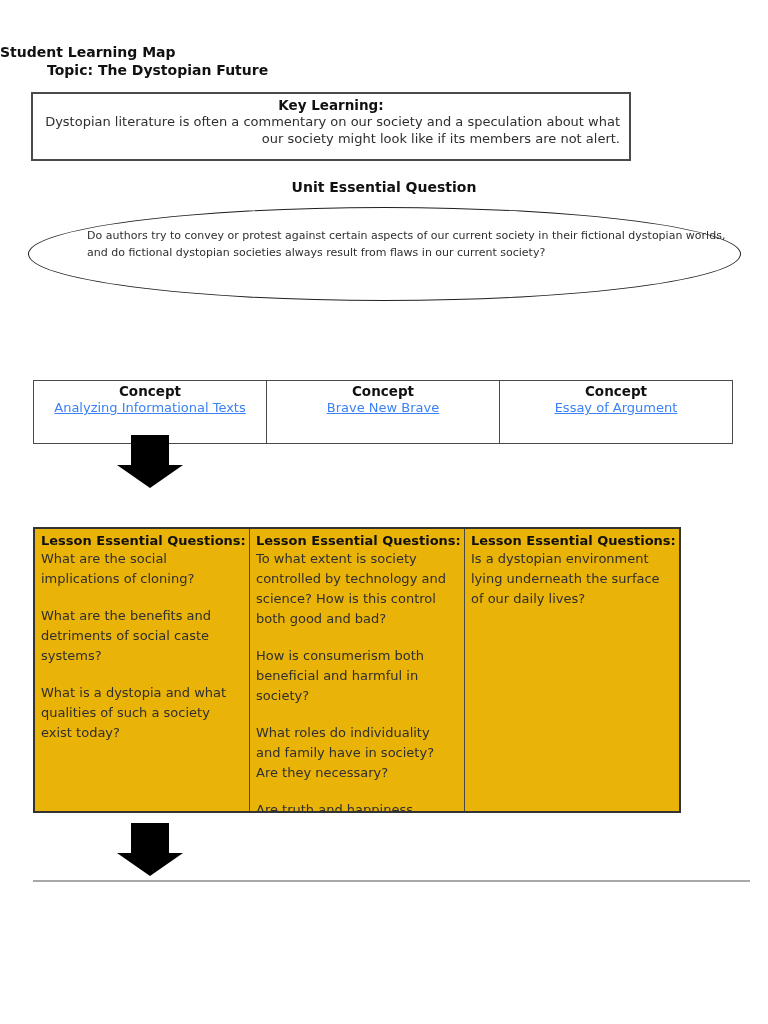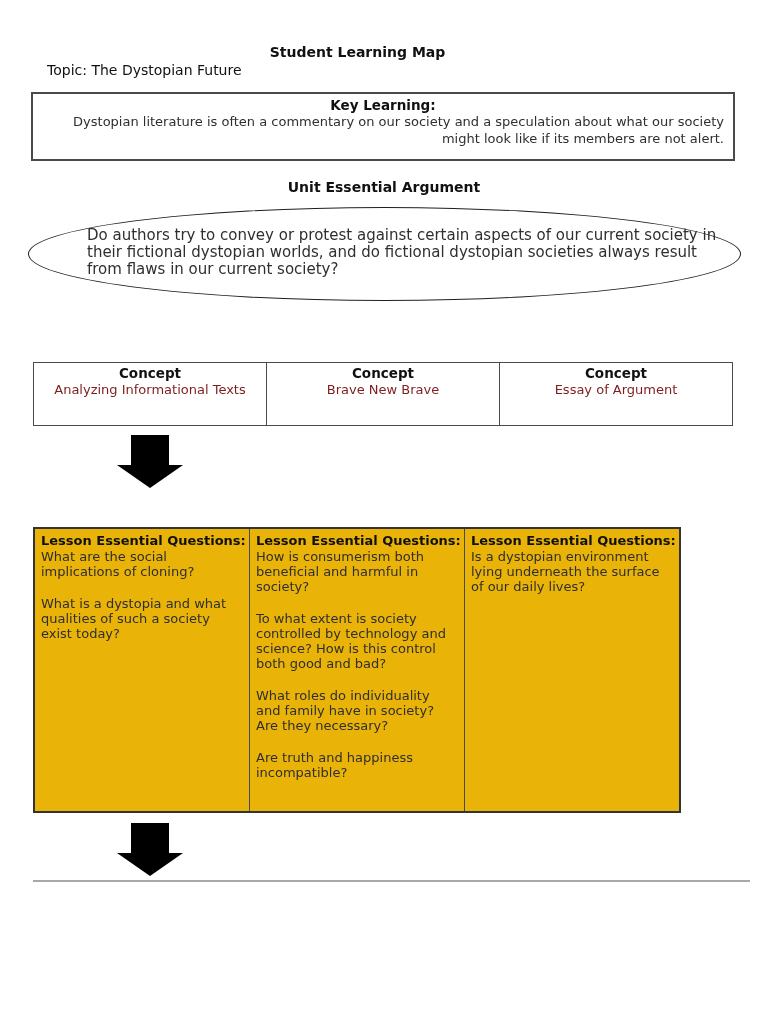--- a/index.html
+++ b/index.html
@@ -9,31 +9,31 @@
     width: 768px;
     height: 1024px;
     background: #ffffff;
     font-family: "DejaVu Sans", "Liberation Sans", sans-serif;
     color: #2f2f2f;
     overflow: hidden;
   }
   .doc-title {
     position: absolute;
     top: 44px; left: 0; width: 715px;
-    text-align: center;
+    text-align: left;
     font-size: 14px; font-weight: bold; color: #111;
   }
   .topic-line {
     position: absolute;
     top: 62px; left: 47px;
-    font-size: 14px; font-weight: normal; color: #111;
+    font-size: 14px; font-weight: bold; color: #111;
   }
   .key-box {
     position: absolute;
-    left: 31px; top: 92px; width: 704px; height: 69px;
+    left: 31px; top: 92px; width: 600px; height: 69px;
     border: 2px solid #4a4a4a;
     background: #fff;
   }
   .key-box .kb-heading {
     margin-top: 3px;
     text-align: center;
     font-size: 13.5px; font-weight: bold; color: #111;
     line-height: 17px;
   }
   .key-box .kb-body {
@@ -49,38 +49,38 @@
   .ellipse {
     position: absolute;
     left: 28px; top: 207px; width: 713px; height: 94px;
     border: 1.5px solid #1f1f1f;
     border-radius: 50%;
     background: #fff;
   }
   .ellipse-text {
     position: absolute;
     left: 87px; top: 227px; width: 648px;
-    font-size: 15px; line-height: 17px; color: #2f2f2f;
+    font-size: 11px; line-height: 17px; color: #2f2f2f;
   }
   .concept-table {
     position: absolute;
-    left: 33px; top: 362px; width: 700px; height: 64px;
+    left: 33px; top: 380px; width: 700px; height: 64px;
     display: flex;
     border: 1px solid #4a4a4a;
     background: #fff;
   }
   .concept-cell {
     flex: 1;
     border-left: 1px solid #4a4a4a;
     text-align: center;
     padding-top: 2px;
   }
   .concept-cell:first-child { border-left: none; }
   .concept-cell .c-heading { font-size: 13.5px; font-weight: bold; color: #111; line-height: 17px; }
-  .concept-cell .c-value   { font-size: 13px; color: #7f1d1d; line-height: 16px; }
+  .concept-cell .c-value   { font-size: 13px; color: #3b82f6; line-height: 16px; text-decoration: underline; }
   .arrow { position: absolute; width: 66px; height: 53px; }
   .arrow-1 { left: 117px; top: 435px; }
   .arrow-2 { left: 117px; top: 823px; }
   .lesson-table {
     position: absolute;
     left: 33px; top: 527px; width: 648px; height: 286px;
     display: flex;
     border: 2px solid #333;
     background: #eab308;
   }
@@ -89,21 +89,21 @@
     border-left: 1px solid #4a4a4a;
     padding: 3px 6px;
     overflow: hidden;
   }
   .lesson-col:first-child { border-left: none; }
   .lesson-col .l-heading {
     font-size: 13px; font-weight: bold; color: #111;
     line-height: 17px; white-space: nowrap;
   }
   .lesson-col p {
-    font-size: 13px; line-height: 15px; color: #2f2f2f;
+    font-size: 13px; line-height: 20px; color: #2f2f2f;
     margin: 0 0 17px 0;
   }
   .bottom-rule {
     position: absolute;
     left: 33px; top: 880px; width: 717px; height: 2px;
     background: #a8a8a8;
   }
 </style>
 </head>
 <body>
@@ -115,21 +115,21 @@
   <div class="topic-line">
     <span>Topic:</span>
     <span>The Dystopian Future</span>
   </div>
 
   <div class="key-box">
     <div class="kb-heading">Key Learning:</div>
     <div class="kb-body">Dystopian literature is often a commentary on our society and a speculation about what our society might look like if its members are not alert.</div>
   </div>
 
-  <div class="ueq-heading">Unit Essential Argument</div>
+  <div class="ueq-heading">Unit Essential Question</div>
 
   <div class="ellipse"></div>
   <div class="ellipse-text">Do authors try to convey or protest against certain aspects of our current society in their fictional dystopian worlds, and do fictional dystopian societies always result from flaws in our current society?</div>
 
   <div class="concept-table">
     <div class="concept-cell">
       <div class="c-heading">Concept</div>
       <div class="c-value">Analyzing Informational Texts</div>
     </div>
     <div class="concept-cell">
@@ -143,26 +143,27 @@
   </div>
 
   <svg class="arrow arrow-1" viewBox="0 0 66 53" xmlns="http://www.w3.org/2000/svg">
     <path d="M14 0 H52 V30 H66 L33 53 L0 30 H14 Z" fill="#000000"></path>
   </svg>
 
   <div class="lesson-table">
     <div class="lesson-col">
       <div class="l-heading">Lesson Essential Questions:</div>
       <p>What are the social implications of cloning?</p>
+      <p>What are the benefits and detriments of social caste systems?</p>
       <p>What is a dystopia and what qualities of such a society exist today?</p>
     </div>
     <div class="lesson-col">
       <div class="l-heading">Lesson Essential Questions:</div>
+      <p>To what extent is society controlled by technology and science? How is this control both good and bad?</p>
       <p>How is consumerism both beneficial and harmful in society?</p>
-      <p>To what extent is society controlled by technology and science? How is this control both good and bad?</p>
       <p>What roles do individuality and family have in society? Are they necessary?</p>
       <p>Are truth and happiness incompatible?</p>
     </div>
     <div class="lesson-col">
       <div class="l-heading">Lesson Essential Questions:</div>
       <p>Is a dystopian environment lying underneath the surface of our daily lives?</p>
     </div>
   </div>
 
   <svg class="arrow arrow-2" viewBox="0 0 66 53" xmlns="http://www.w3.org/2000/svg">

